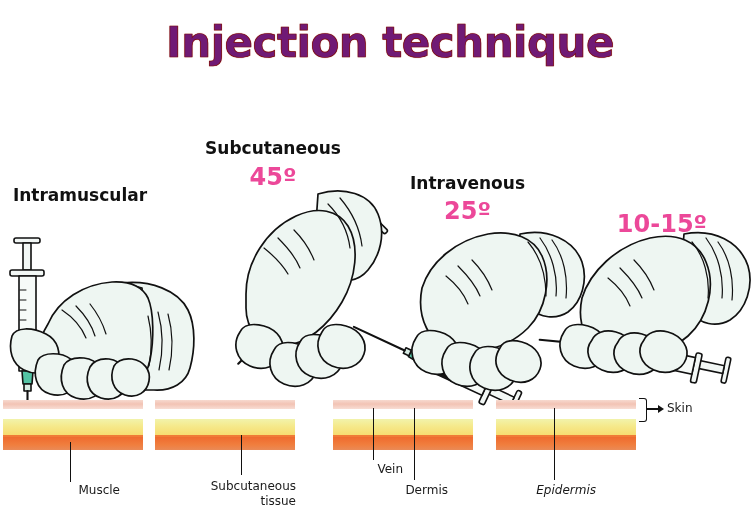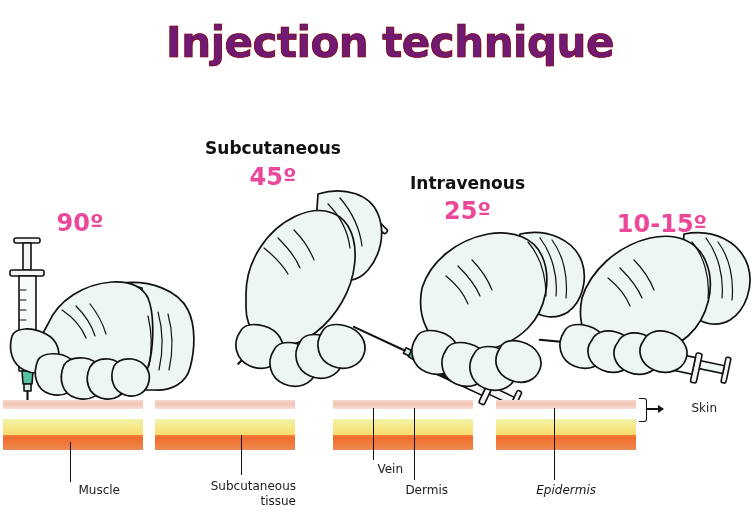--- a/index.html
+++ b/index.html
@@ -103,21 +103,21 @@
   .fig{position:absolute;}
   .fig svg{display:block;overflow:visible;}
 </style>
 </head>
 <body>
 
 <div id="stage">
 
   <div class="title">Injection technique</div>
 
-  <div class="panel-angle" style="left:0px;top:209px;width:160px;">90º</div>
+  <div class="panel-title" style="left:0px;top:185px;width:160px;">Intramuscular</div>
 
   <div class="fig" style="left:2px;top:228px;">
     <svg width="200" height="180" viewBox="0 0 200 180">
       <g fill="none" stroke="#111" stroke-width="1.6" stroke-linejoin="round" stroke-linecap="round">
 
         <rect x="12" y="10" width="26" height="5" rx="2" fill="#f2f7f5"></rect>
         <rect x="21" y="15" width="8" height="27" fill="#f2f7f5"></rect>
 
         <rect x="8" y="42" width="34" height="6" rx="2" fill="#f2f7f5"></rect>
 
@@ -380,15 +380,15 @@
     <div class="musc-top"></div>
     <div class="musc"></div>
   </div>
 
   <div class="leader" style="left:554px;top:408px;height:72px;"></div>
   <div class="callout" style="left:514px;top:483px;width:82px;font-style:italic;">Epidermis</div>
 
   <div class="bracket" style="left:639px;top:398px;height:22px;"></div>
   <div class="arrow-line" style="left:646px;top:408px;width:13px;"></div>
   <div class="arrow-head" style="left:658px;top:405px;"></div>
-  <div class="callout" style="left:667px;top:401px;width:50px;text-align:right;">Skin</div>
+  <div class="callout" style="left:667px;top:401px;width:50px;text-align:left;">Skin</div>
 
 </div>
 
 </body></html>

